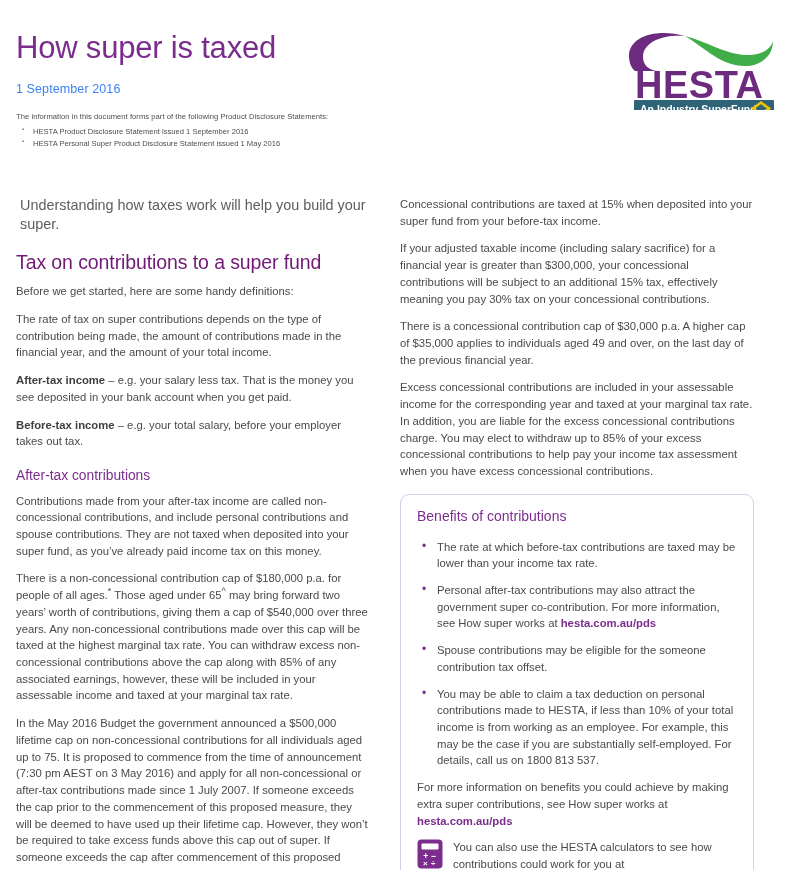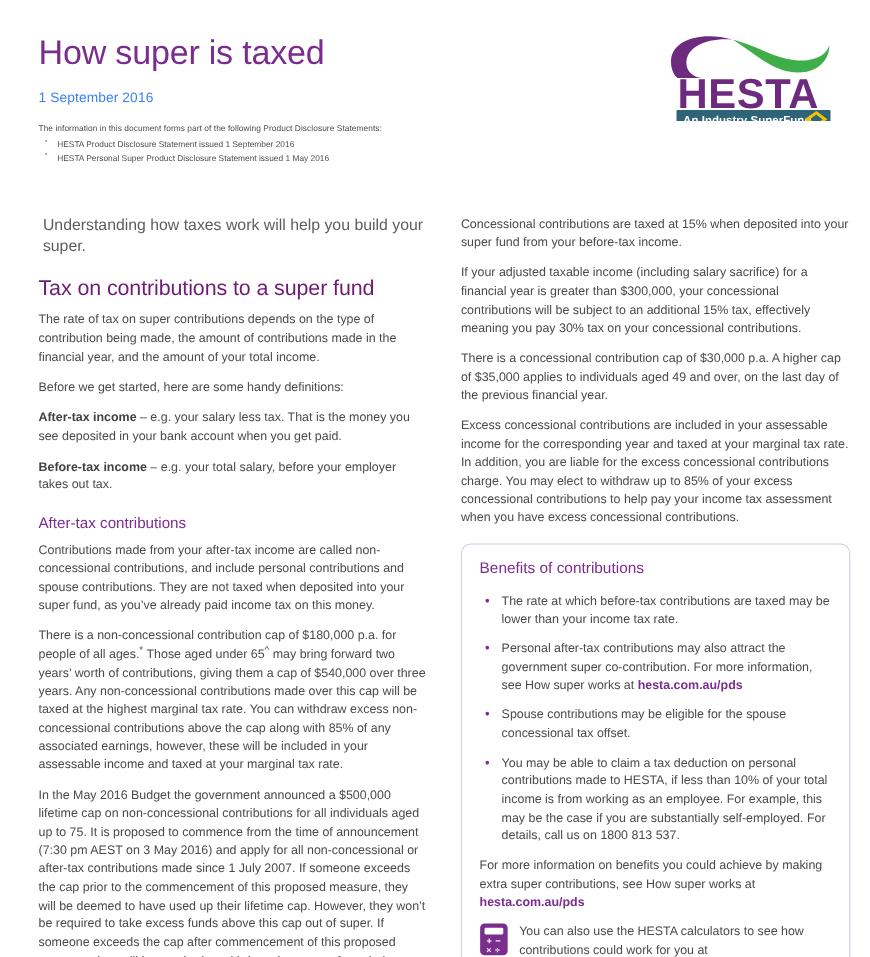--- a/index.html
+++ b/index.html
@@ -14,21 +14,21 @@
     font-family: "Liberation Sans", sans-serif;
     color: #4a4a4a;
     position: relative;
   }
 
   .page {
     position: relative;
     width: 791px;
     height: 870px;
     box-sizing: border-box;
-    padding: 0 35px;
+    padding: 0 16px;
   }
 
   
   .header {
     position: relative;
     height: 160px;
   }
   .doc-title {
     margin: 0;
     padding-top: 30px;
@@ -236,22 +236,22 @@
   </div>
 
   <div class="columns">
 
     <div class="col">
 
       <p class="lede">Understanding how taxes work will help you build your super.</p>
 
       <h2 class="sec-head">Tax on contributions to a super fund</h2>
 
+      <p class="body">Before we get started, here are some handy definitions:</p>
       <p class="body">The rate of tax on super contributions depends on the type of contribution being made, the amount of contributions made in the financial year, and the amount of your total income.</p>
-      <p class="body">Before we get started, here are some handy definitions:</p>
 
       <p class="body"><span class="bold">After-tax income</span><span> – e.g. your salary less tax. That is the money you see deposited in your bank account when you get paid.</span></p>
 
       <p class="body"><span class="bold">Before-tax income</span><span> – e.g. your total salary, before your employer takes out tax.</span></p>
 
       <h3 class="sub-head">After-tax contributions</h3>
 
       <p class="body">Contributions made from your after-tax income are called non-concessional contributions, and include personal contributions and spouse contributions. They are not taxed when deposited into your super fund, as you’ve already paid income tax on this money.</p>
 
       <p class="body"><span>There is a non-concessional contribution cap of $180,000 p.a. for people of all ages.</span><span class="sup">*</span><span> Those aged under 65</span><span class="sup">^</span><span> may bring forward two years’ worth of contributions, giving them a cap of $540,000 over three years. Any non-concessional contributions made over this cap will be taxed at the highest marginal tax rate. You can withdraw excess non-concessional contributions above the cap along with 85% of any associated earnings, however, these will be included in your assessable income and taxed at your marginal tax rate.</span></p>
@@ -270,21 +270,21 @@
       <div class="callout">
 
         <h3>Benefits of contributions</h3>
 
         <ul class="callout-list">
 
           <li>The rate at which before-tax contributions are taxed may be lower than your income tax rate.</li>
 
           <li><span>Personal after-tax contributions may also attract the government super co-contribution. For more information, see </span><span class="ital">How super works</span><span> at </span><a class="link" href="#">hesta.com.au/pds</a></li>
 
-          <li>Spouse contributions may be eligible for the spouse concessional tax offset.</li>
+          <li>Spouse contributions may be eligible for the someone contribution tax offset.</li>
 
           <li>You may be able to claim a tax deduction on personal contributions made to HESTA, if less than 10% of your total income is from working as an employee. For example, this may be the case if you are substantially self-employed. For details, call us on 1800 813 537.</li>
         </ul>
 
         <p class="callout-body"><span>For more information on benefits you could achieve by making extra super contributions, see </span><span class="ital">How super works</span><span> at </span><a class="link" href="#">hesta.com.au/pds</a></p>
 
         <div class="calc-row">
           <div class="calc-icon">
             <svg width="26" height="30" viewBox="0 0 26 30" xmlns="http://www.w3.org/2000/svg">
               <rect x="0.5" y="0.5" width="25" height="29" rx="4" fill="#7b2d8e"></rect>

